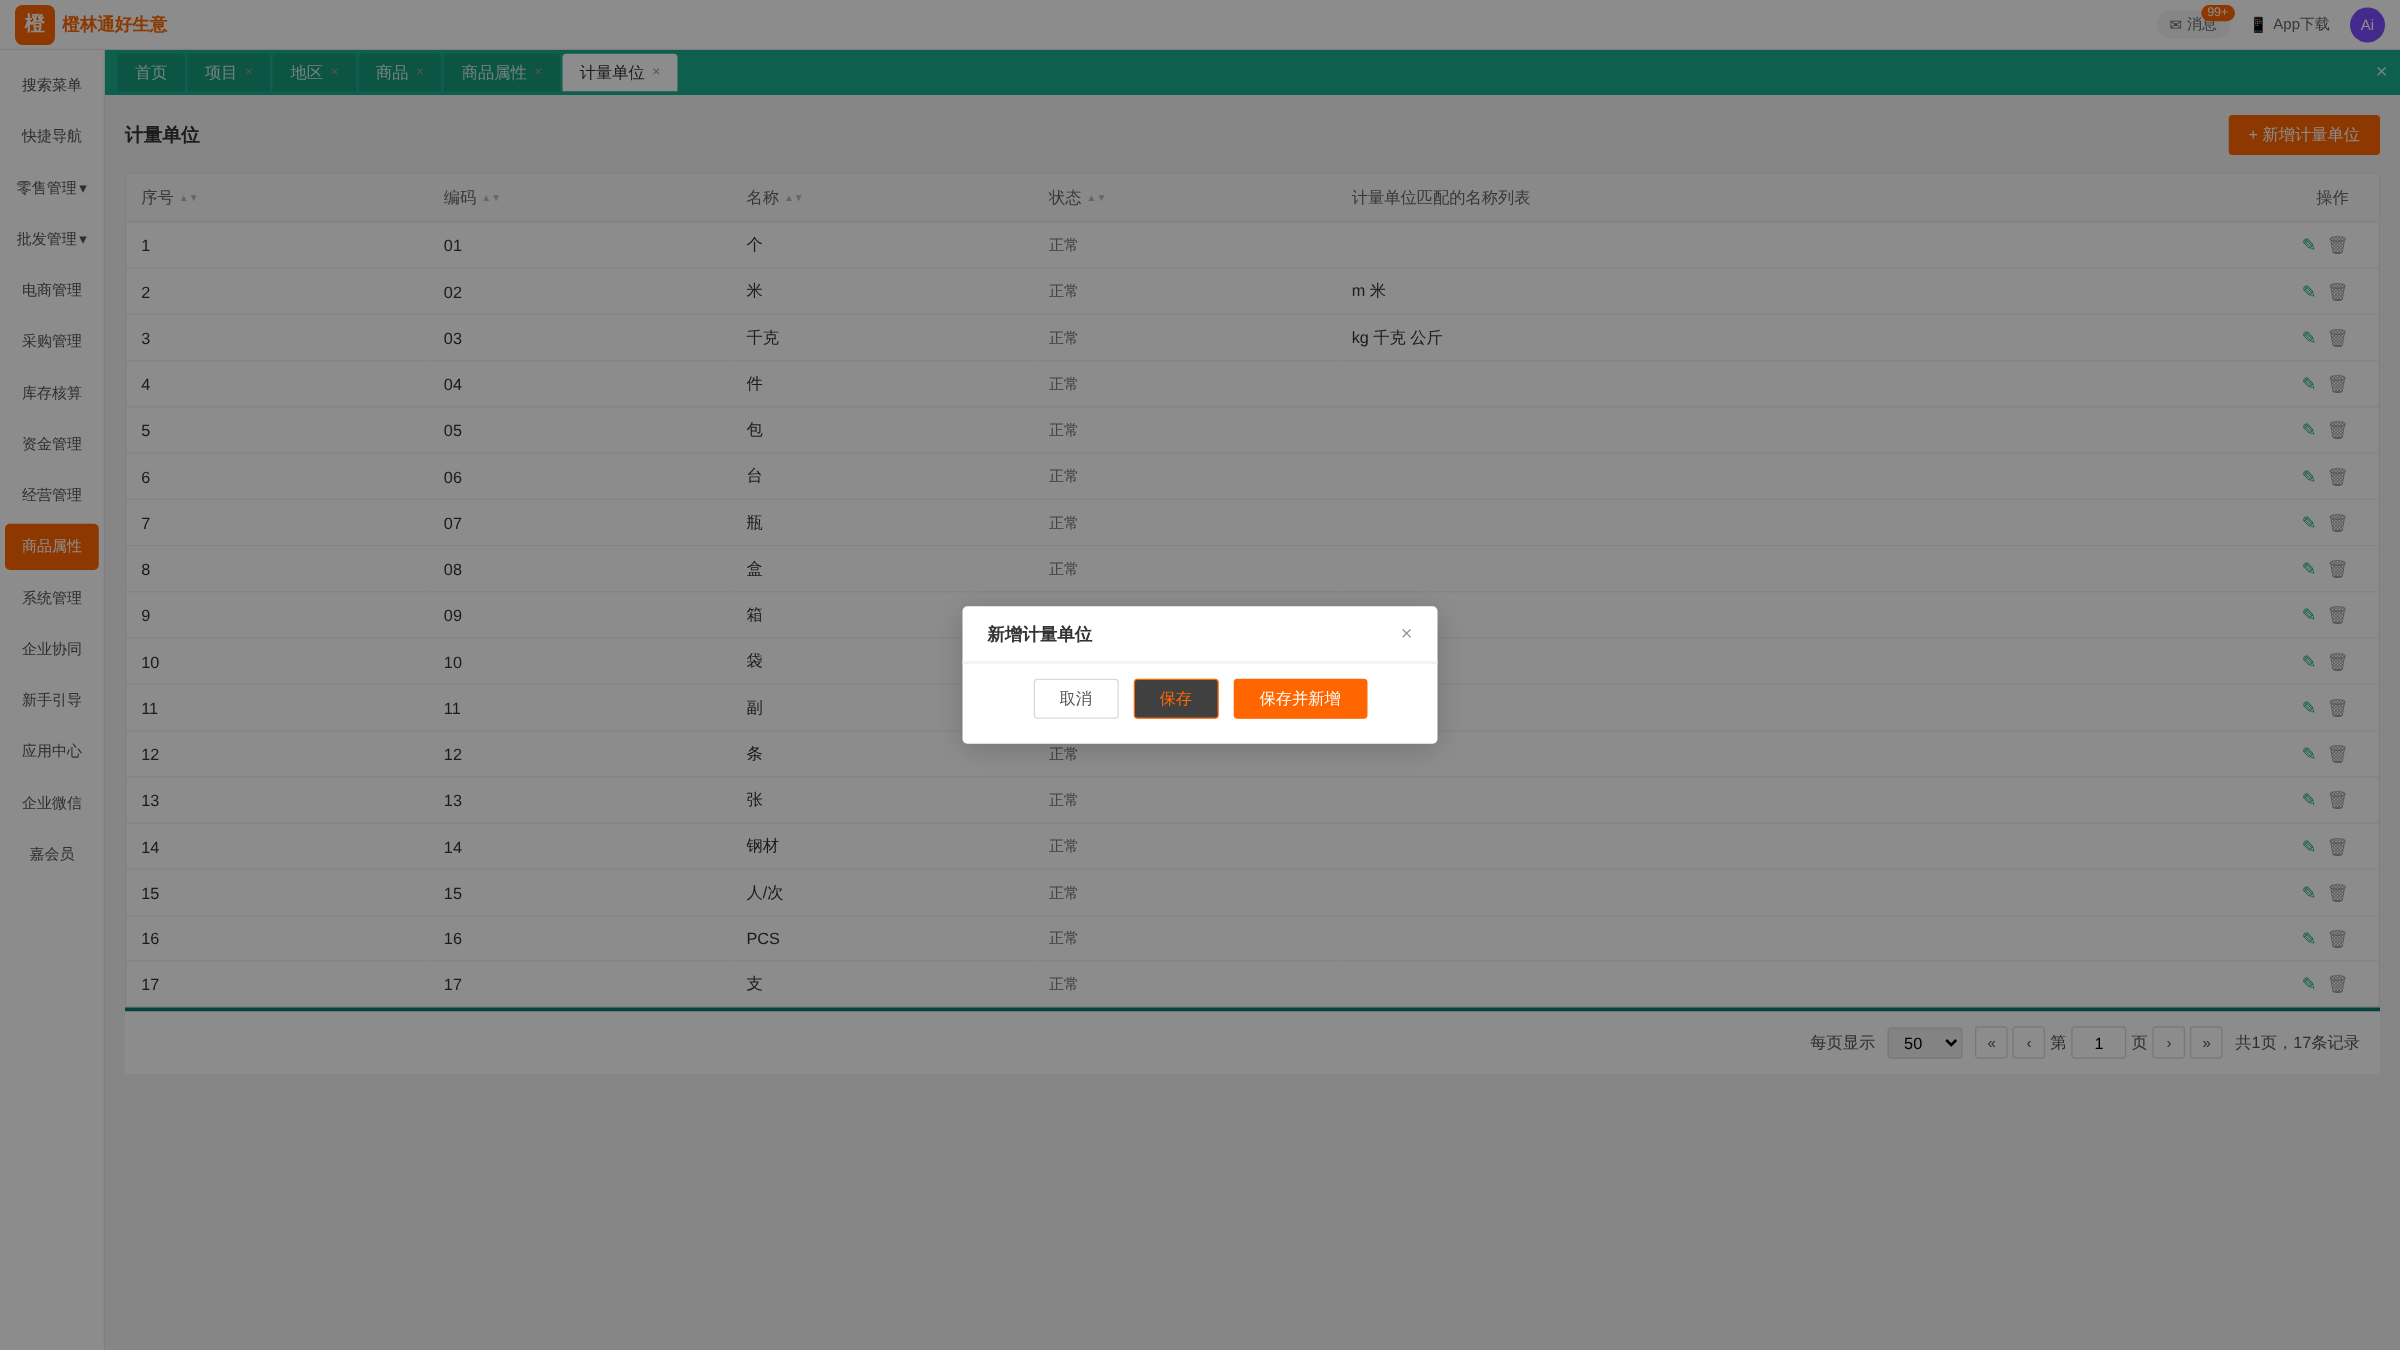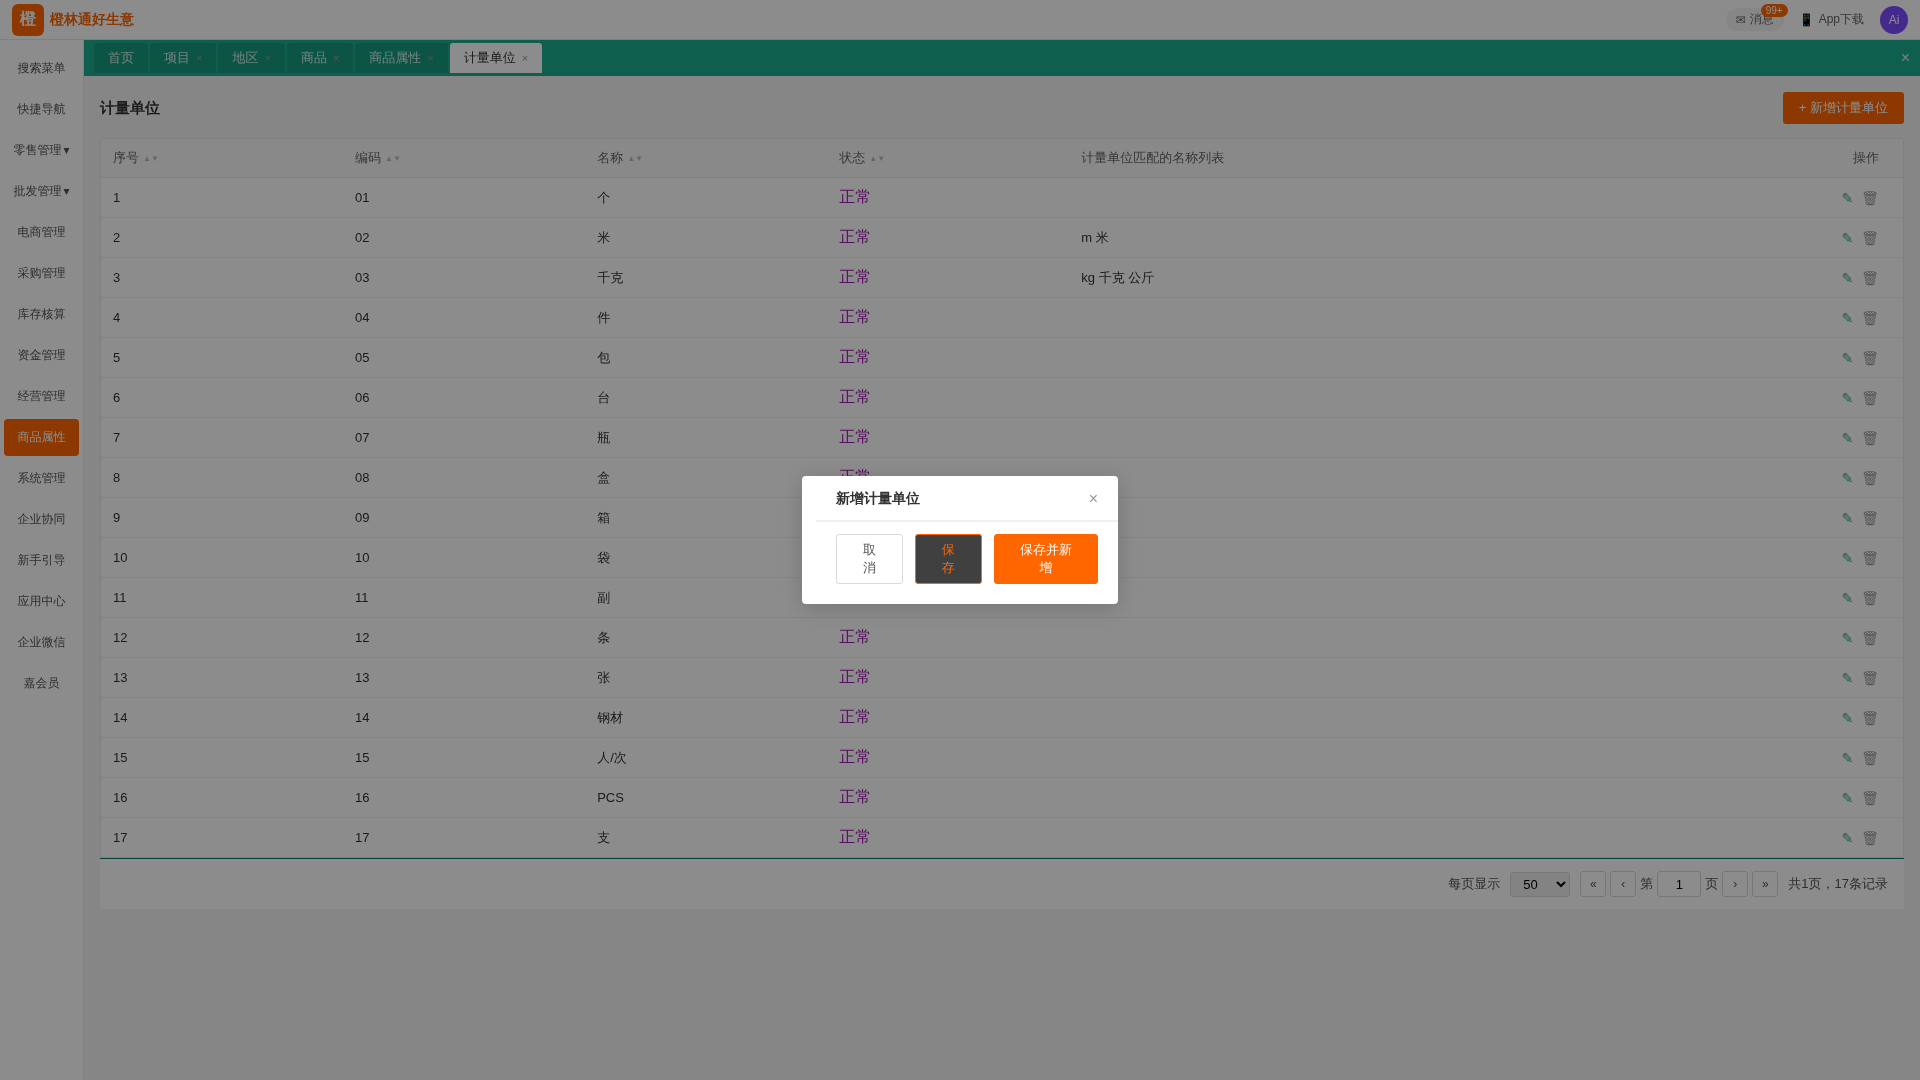--- a/index.html
+++ b/index.html
@@ -43,35 +43,35 @@
     .add-btn { background: #f60; color: #fff; border: none; padding: 7px 16px; border-radius: 3px; cursor: pointer; font-size: 13px; }
 
     
     .table-wrap { background: #fff; border: 1px solid #e8e8e8; border-radius: 3px; }
     table { width: 100%; border-collapse: collapse; }
     thead tr { background: #fafafa; }
     th { padding: 10px 12px; text-align: left; font-weight: normal; color: #666; font-size: 13px; border-bottom: 1px solid #e8e8e8; white-space: nowrap; }
     td { padding: 9px 12px; border-bottom: 1px solid #f0f0f0; font-size: 13px; color: #333; }
     tr:last-child td { border-bottom: none; }
     .sort-arrows { display: inline-flex; flex-direction: column; margin-left: 4px; font-size: 8px; color: #bbb; vertical-align: middle; }
-    .status-normal { color: #a21caf; font-size: 16px; }
+    .status-normal { color: #737373; font-size: 12px; }
     .action-btns { display: flex; gap: 8px; }
     .action-edit { color: #1aad8d; cursor: pointer; font-size: 14px; }
     .action-delete { color: #999; cursor: pointer; font-size: 14px; }
 
     
-    .pagination-bar { display: flex; align-items: center; justify-content: flex-end; padding: 12px 16px; background: #fff; border-top: 1px solid #0f766e; gap: 10px; font-size: 13px; color: #555; }
+    .pagination-bar { display: flex; align-items: center; justify-content: flex-end; padding: 12px 16px; background: #fff; border-top: 3px solid #0f766e; gap: 10px; font-size: 13px; color: #555; }
     .page-size-select { border: 1px solid #d9d9d9; border-radius: 3px; padding: 3px 8px; font-size: 13px; }
     .page-nav { display: flex; align-items: center; gap: 4px; }
     .page-nav-btn { border: 1px solid #d9d9d9; background: #fff; width: 26px; height: 26px; border-radius: 3px; cursor: pointer; display: flex; align-items: center; justify-content: center; color: #555; font-size: 12px; }
     .page-num-input { border: 1px solid #d9d9d9; width: 44px; height: 26px; text-align: center; border-radius: 3px; font-size: 13px; }
 
     
     .modal-overlay { position: fixed; top: 0; left: 0; width: 1920px; height: 1080px; background: rgba(0,0,0,0.45); z-index: 100; display: flex; align-items: center; justify-content: center; }
-    .modal { background: #fff; border-radius: 4px; width: 316px; box-shadow: 0 4px 24px rgba(0,0,0,0.18); padding-left: 14px; }
+    .modal { background: #fff; border-radius: 4px; width: 380px; box-shadow: 0 4px 24px rgba(0,0,0,0.18); }
     .modal-header { display: flex; align-items: center; justify-content: space-between; padding: 14px 20px 12px; border-bottom: 1px solid #f0f0f0; }
     .modal-title { font-size: 14px; font-weight: bold; color: #333; }
     .modal-close { cursor: pointer; color: #999; font-size: 16px; line-height: 1; }
     .modal-body { padding: 24px 32px 16px; }
     .form-row { display: flex; align-items: center; margin-bottom: 20px; }
     .form-label { width: 56px; text-align: right; font-size: 13px; color: #555; margin-right: 10px; }
     .form-label .required { color: #f5222d; margin-right: 2px; }
     .form-input { flex: 1; border: none; border-bottom: 1px solid #d9d9d9; padding: 4px 6px; font-size: 13px; outline: none; color: #333; }
     .form-input.focused { border-bottom: 1px solid #f60; }
     .form-input::placeholder { color: #bbb; }

